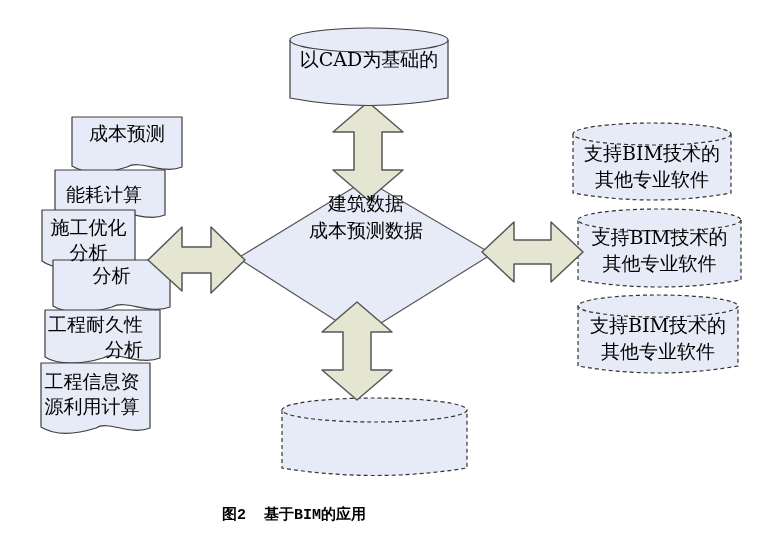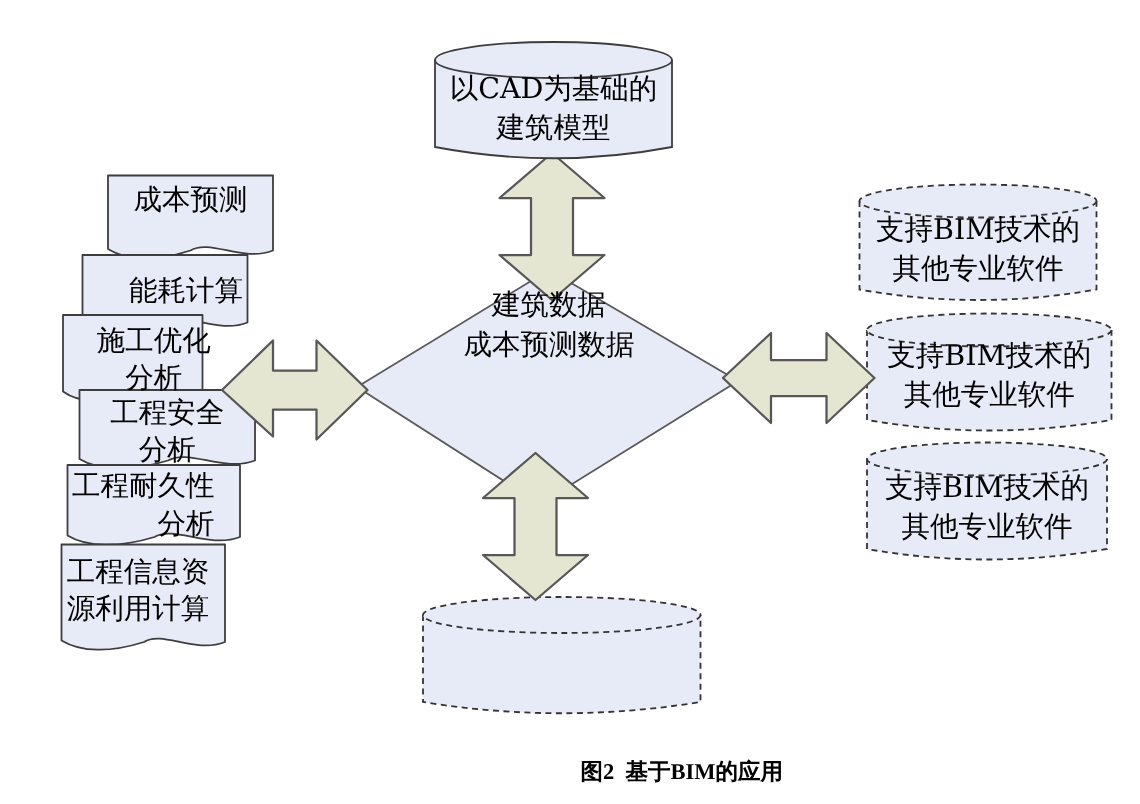--- a/index.html
+++ b/index.html
@@ -20,22 +20,22 @@
     line-height:25px;
     font-family:"DejaVu Serif", serif;
     white-space:nowrap;
   }
   .label div{white-space:nowrap;}
   .diamond-label{line-height:27px;}
   .cyl-label{line-height:26px;}
   .caption{
     position:absolute;
     left:222px;top:505px;width:300px;
-    text-align:right;
-    font-family:Liberation Serif, serif;
+    text-align:left;
+    font-family:Liberation Mono, monospace;
     font-weight:bold;
     font-size:15px;
     color:#000;
     white-space:pre;
   }
 </style>
 </head>
 <body>
 
 <div id="stage">
@@ -75,21 +75,20 @@
     </g>
 
     <g stroke="#3d3d3d" stroke-width="1.2" fill="#e7ebf8">
       <path d="M290,40 V98 Q369,113 448,98 V40"></path>
       <ellipse cx="369" cy="40" rx="79" ry="12"></ellipse>
     </g>
   </svg>
 
   <div class="label cyl-label" style="left:290px;top:46px;width:158px;">
     <div>以CAD为基础的</div>
-    <div>建筑模型</div>
   </div>
 
   <div class="label diamond-label" style="left:246px;top:190px;width:240px;">
     <div>建筑数据</div>
     <div>成本预测数据</div>
   </div>
 
 
   <div class="label cyl-label" style="left:573px;top:140px;width:158px;">
     <div>支持BIM技术的</div>
@@ -103,31 +102,30 @@
 
   <div class="label cyl-label" style="left:578px;top:312px;width:160px;">
     <div>支持BIM技术的</div>
     <div>其他专业软件</div>
   </div>
 
   <div class="label" style="left:72px;top:121px;width:110px;">
     <div>成本预测</div>
   </div>
 
-  <div class="label" style="left:55px;top:182px;width:98px;margin-left:20px;">
+  <div class="label" style="left:55px;top:182px;width:98px;">
     <div>能耗计算</div>
   </div>
 
-  <div class="label" style="left:56px;top:215px;width:93px;">
+  <div class="label" style="left:42px;top:215px;width:93px;">
     <div>施工优化</div>
     <div>分析</div>
   </div>
 
   <div class="label" style="left:53px;top:263px;width:117px;">
-    <div>工程安全</div>
     <div>分析</div>
   </div>
 
   <div class="label" style="left:28px;top:312px;width:115px;text-align:right;">
     <div>工程耐久性</div>
     <div>分析</div>
   </div>
 
   <div class="label" style="left:41px;top:369px;width:102px;">
     <div>工程信息资</div>

